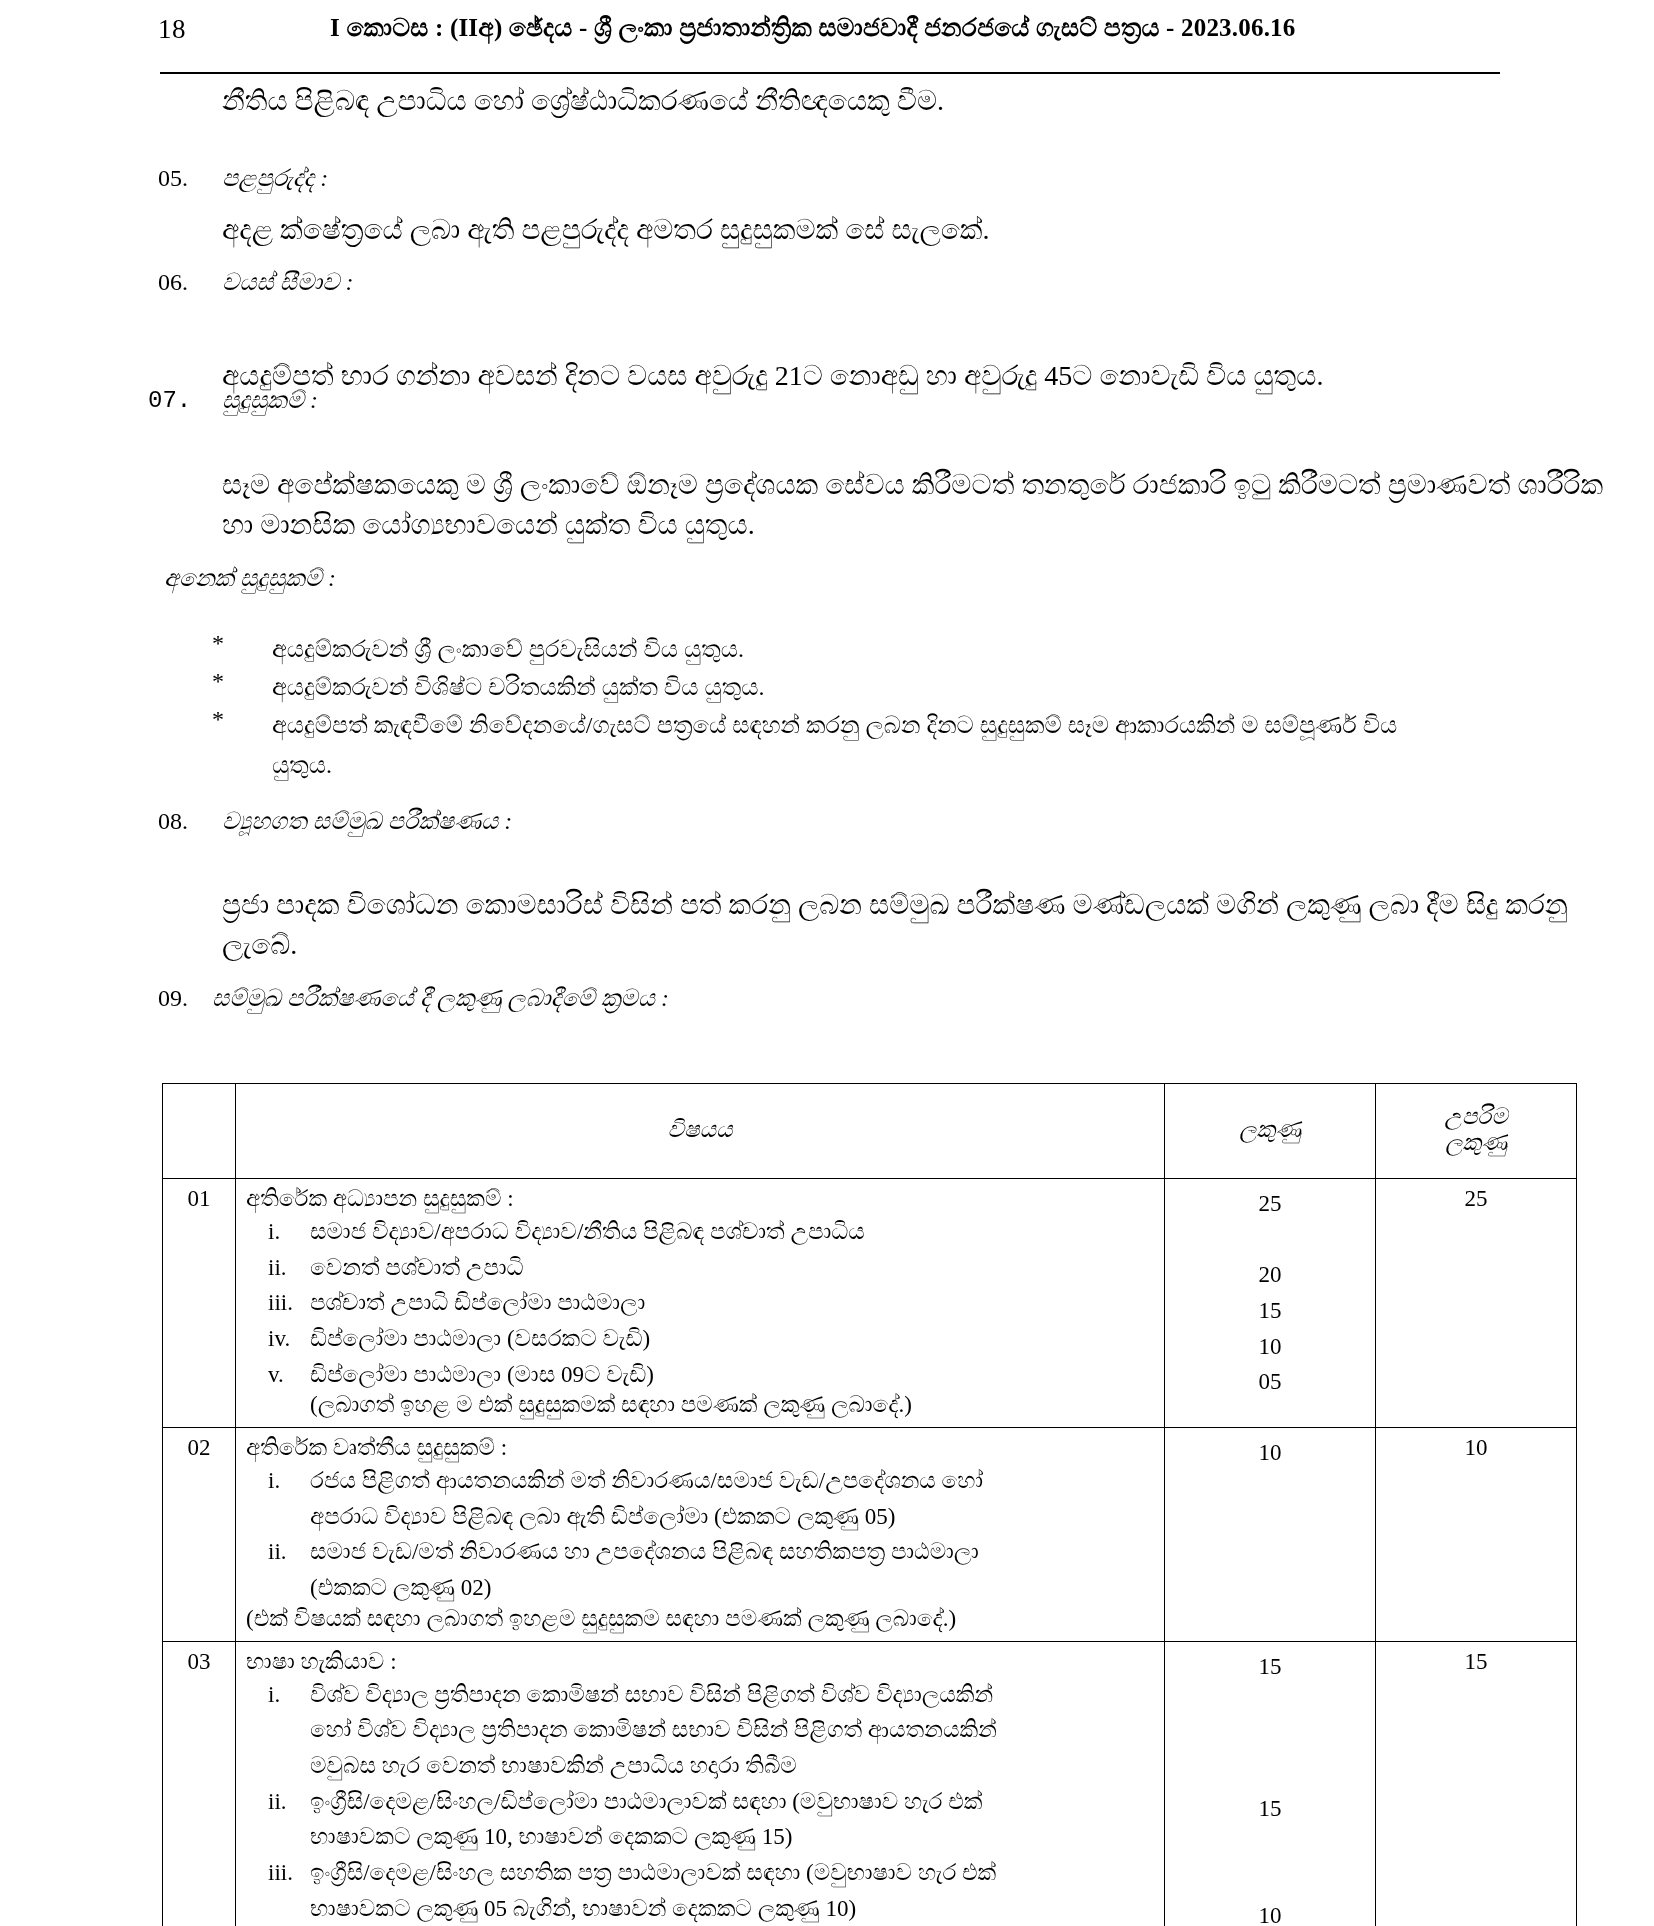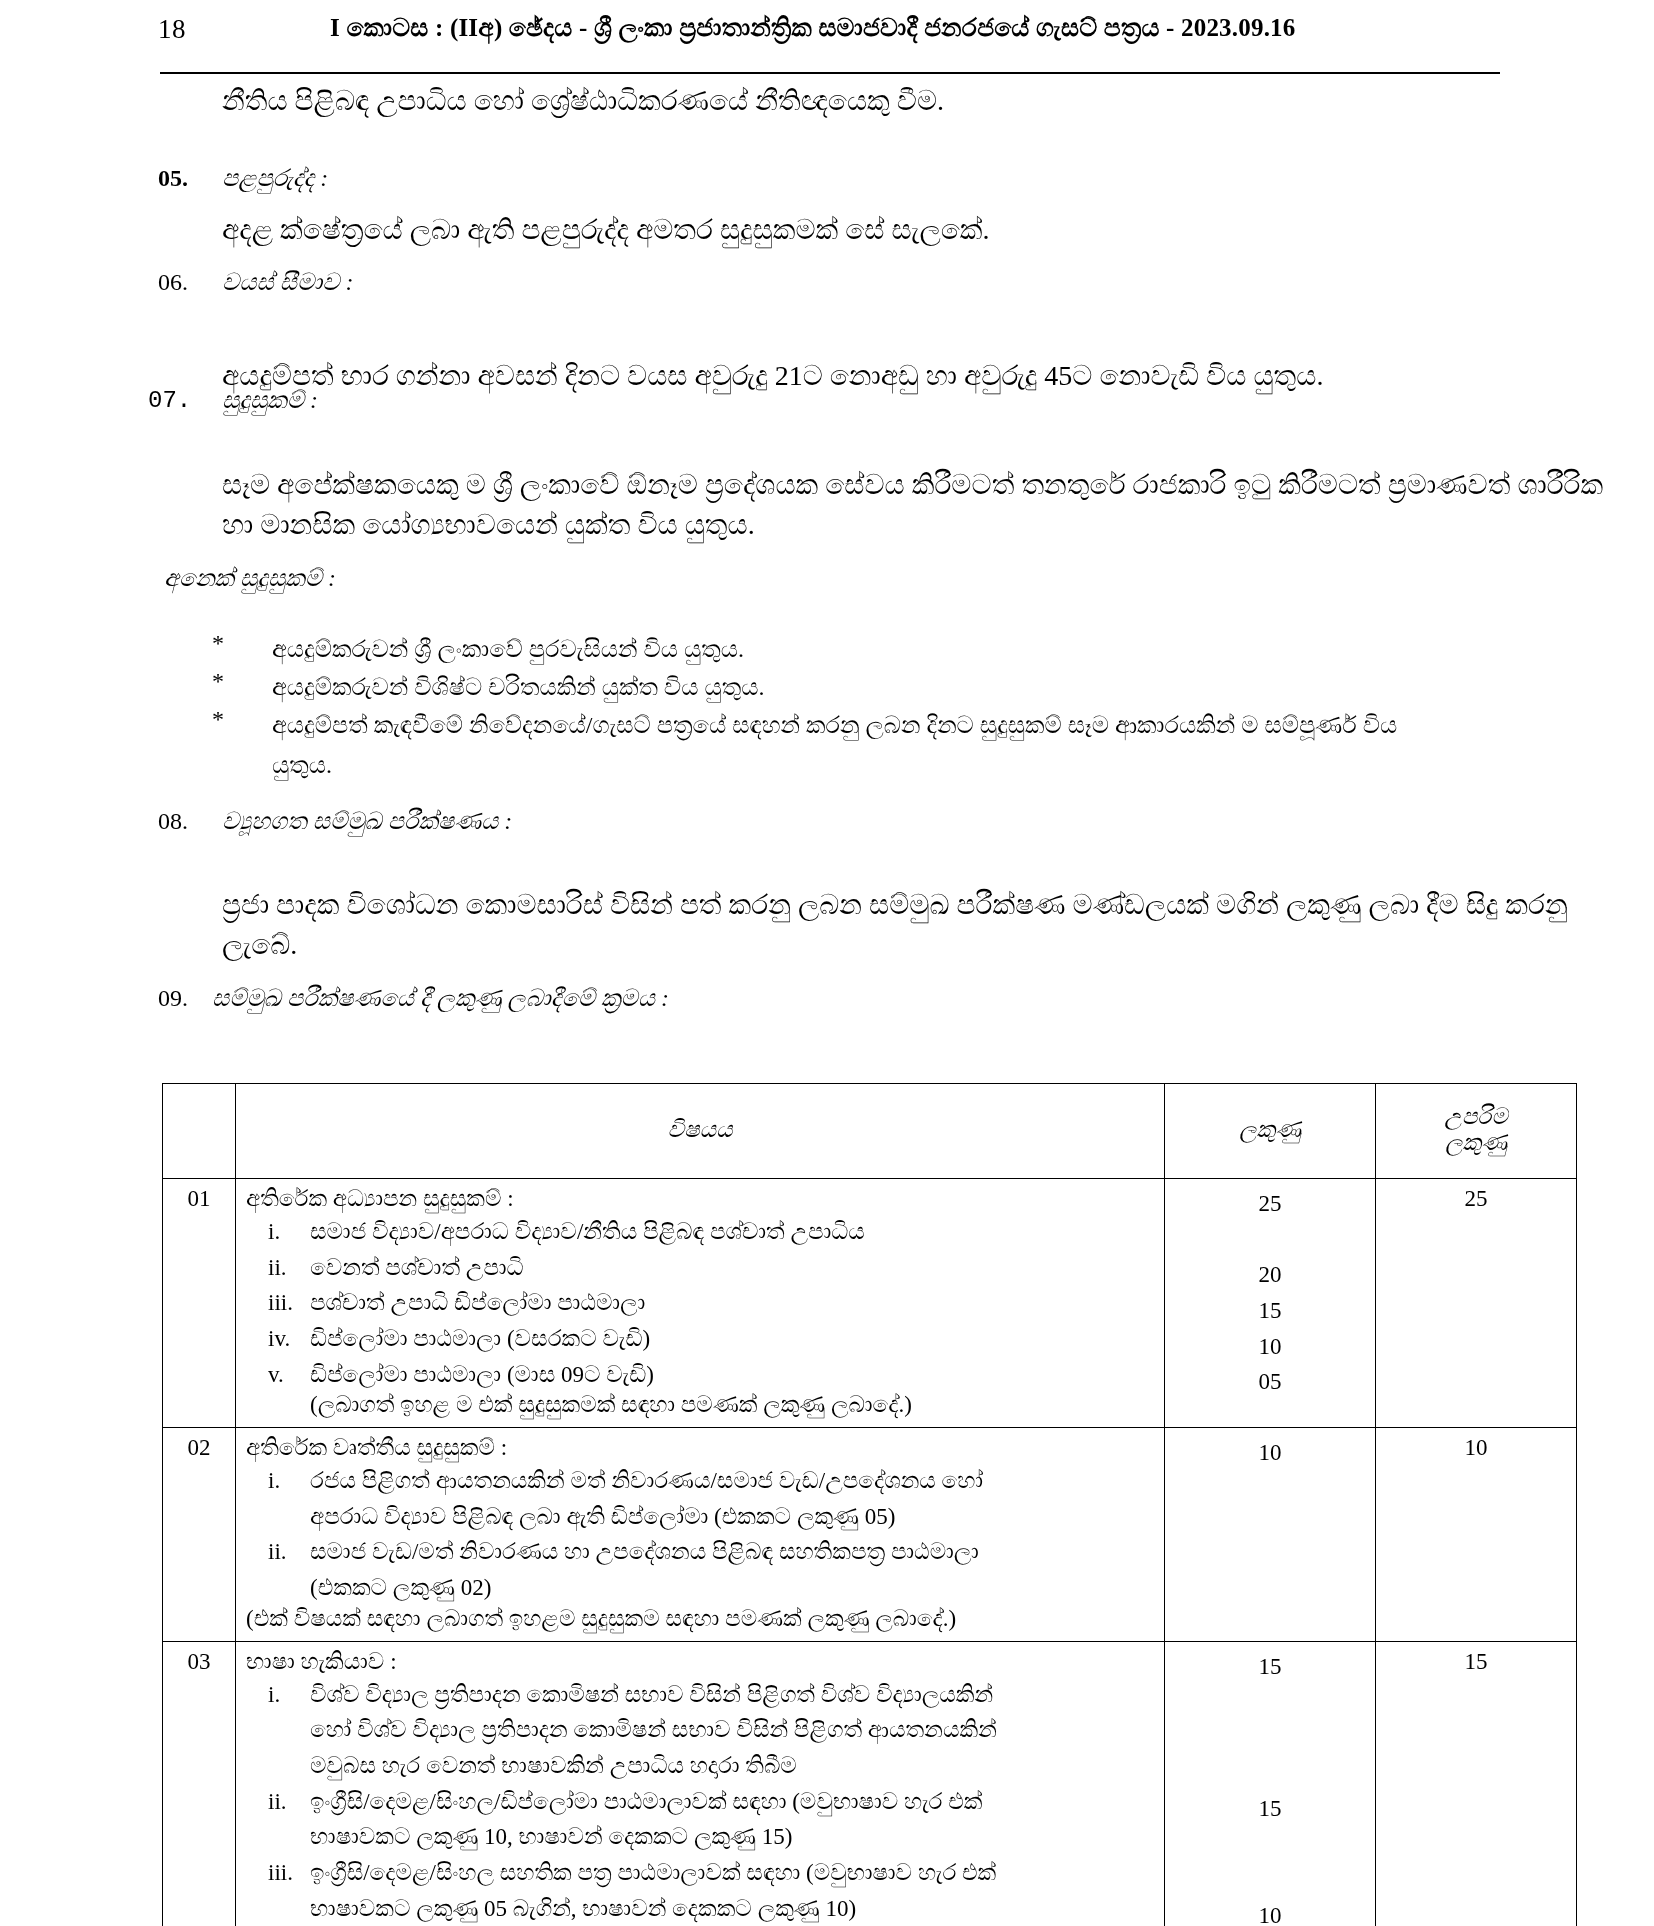--- a/index.html
+++ b/index.html
@@ -125,26 +125,26 @@
   .marks-stack { text-align: center; line-height: 1.55; }
   .marks-stack span { display: block; }
   .spacer-line { display: block; visibility: hidden; }
 </style>
 </head>
 <body>
 
 <div class="page">
 
   <div class="page-number">18</div>
-  <div class="header-title">I කොටස : (IIඅ) ඡේදය - ශ්‍රී ලංකා ප්‍රජාතාන්ත්‍රික සමාජවාදී ජනරජයේ ගැසට් පත්‍රය - 2023.09.16</div>
+  <div class="header-title">I කොටස : (IIඅ) ඡේදය - ශ්‍රී ලංකා ප්‍රජාතාන්ත්‍රික සමාජවාදී ජනරජයේ ගැසට් පත්‍රය - 2023.06.16</div>
   <div class="header-rule"></div>
 
   <div class="para" style="left:222px; top:78px;">නීතිය පිළිබඳ උපාධිය හෝ ශ්‍රේෂ්ඨාධිකරණයේ නීතිඥයෙකු වීම.</div>
 
-  <div class="sec-num" style="left:158px; top:165px;font-weight:bold;">05.</div>
+  <div class="sec-num" style="left:158px; top:165px;">05.</div>
   <div class="sec-head" style="left:222px; top:165px;">පළපුරුද්ද :</div>
   <div class="para" style="left:222px; top:207px;">අදළ ක්ෂේත්‍රයේ ලබා ඇති පළපුරුද්ද අමතර සුදුසුකමක් සේ සැලකේ.</div>
 
   <div class="sec-num" style="left:158px; top:269px;">06.</div>
   <div class="sec-head" style="left:222px; top:269px;text-align:right;">වයස් සීමාව :</div>
   <div class="para" style="left:222px; top:325px;margin-top:28px;">අයදුම්පත් භාර ගන්නා අවසන් දිනට වයස අවුරුදු 21ට නොඅඩු හා අවුරුදු 45ට නොවැඩි විය යුතුය.</div>
 
   <div class="sec-num" style="left:148px; top:387px;font-family:Liberation Mono, monospace;">07.</div>
   <div class="sec-head" style="left:222px; top:387px;">සුදුසුකම් :</div>
   <div class="para" style="left:222px; top:462px;">සෑම අපේක්ෂකයෙකු ම ශ්‍රී ලංකාවේ ඕනෑම ප්‍රදේශයක සේවය කිරීමටත් තනතුරේ රාජකාරි ඉටු කිරීමටත් ප්‍රමාණවත් ශාරීරික</div>

